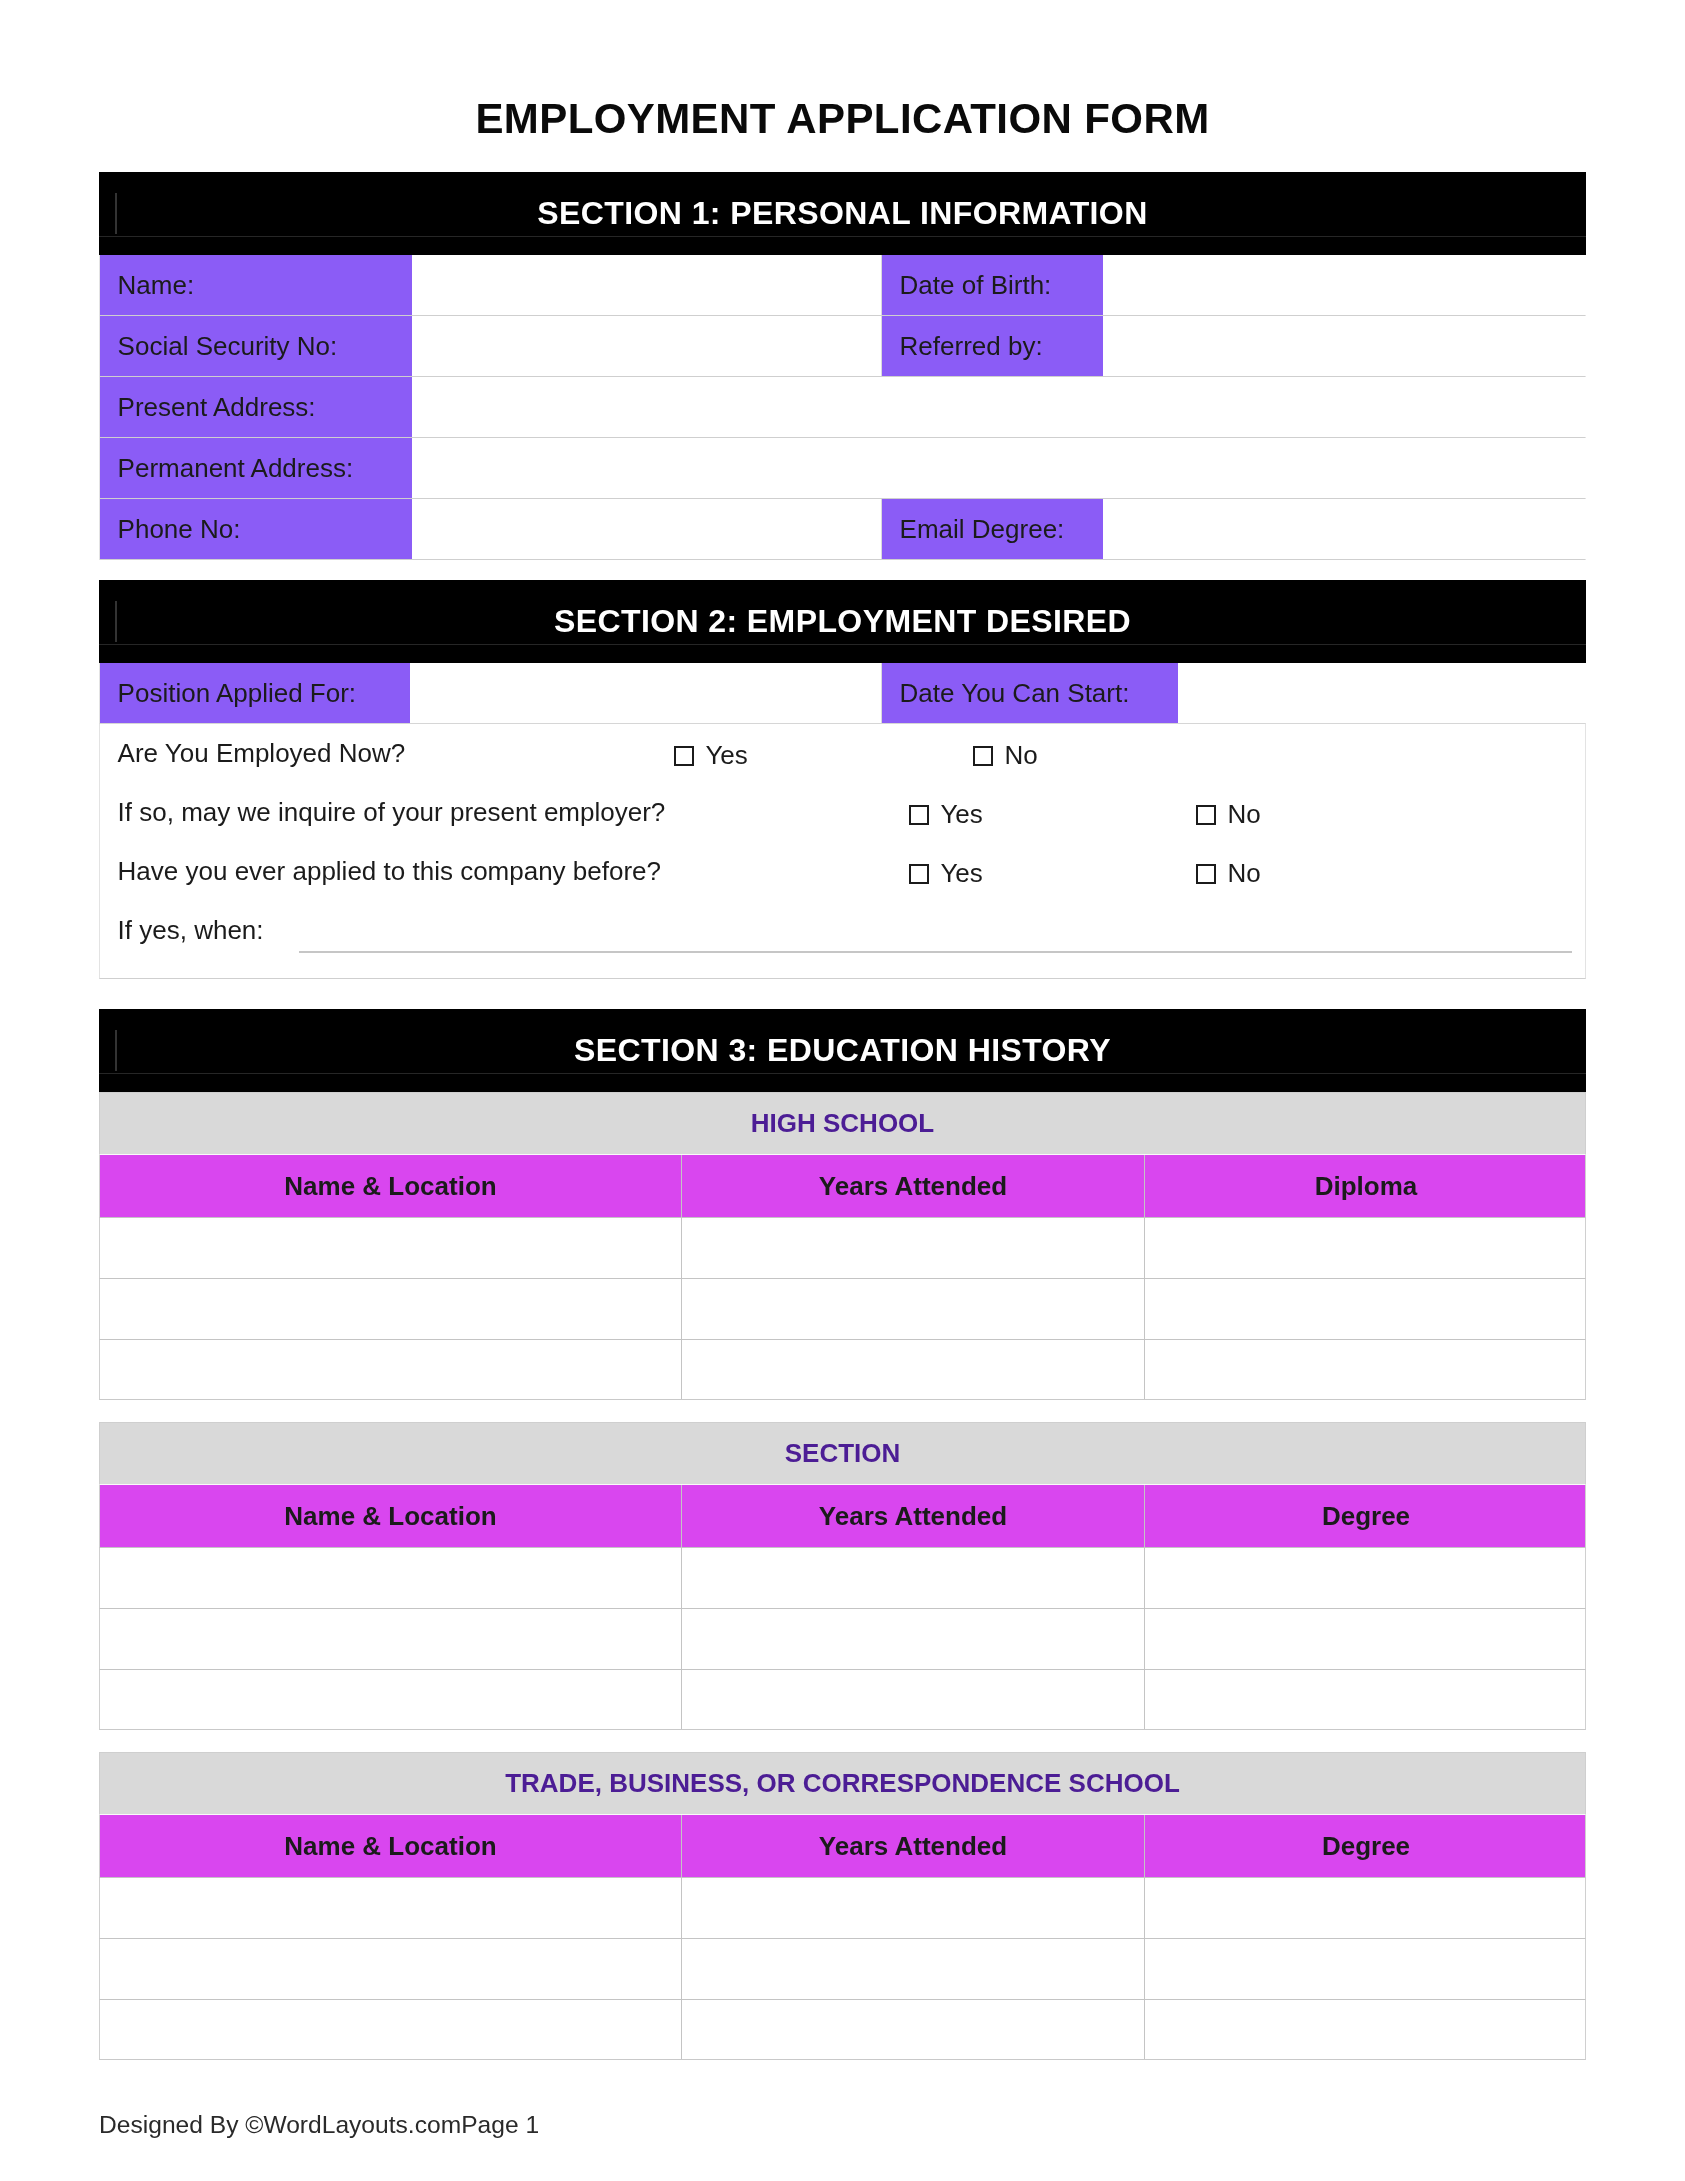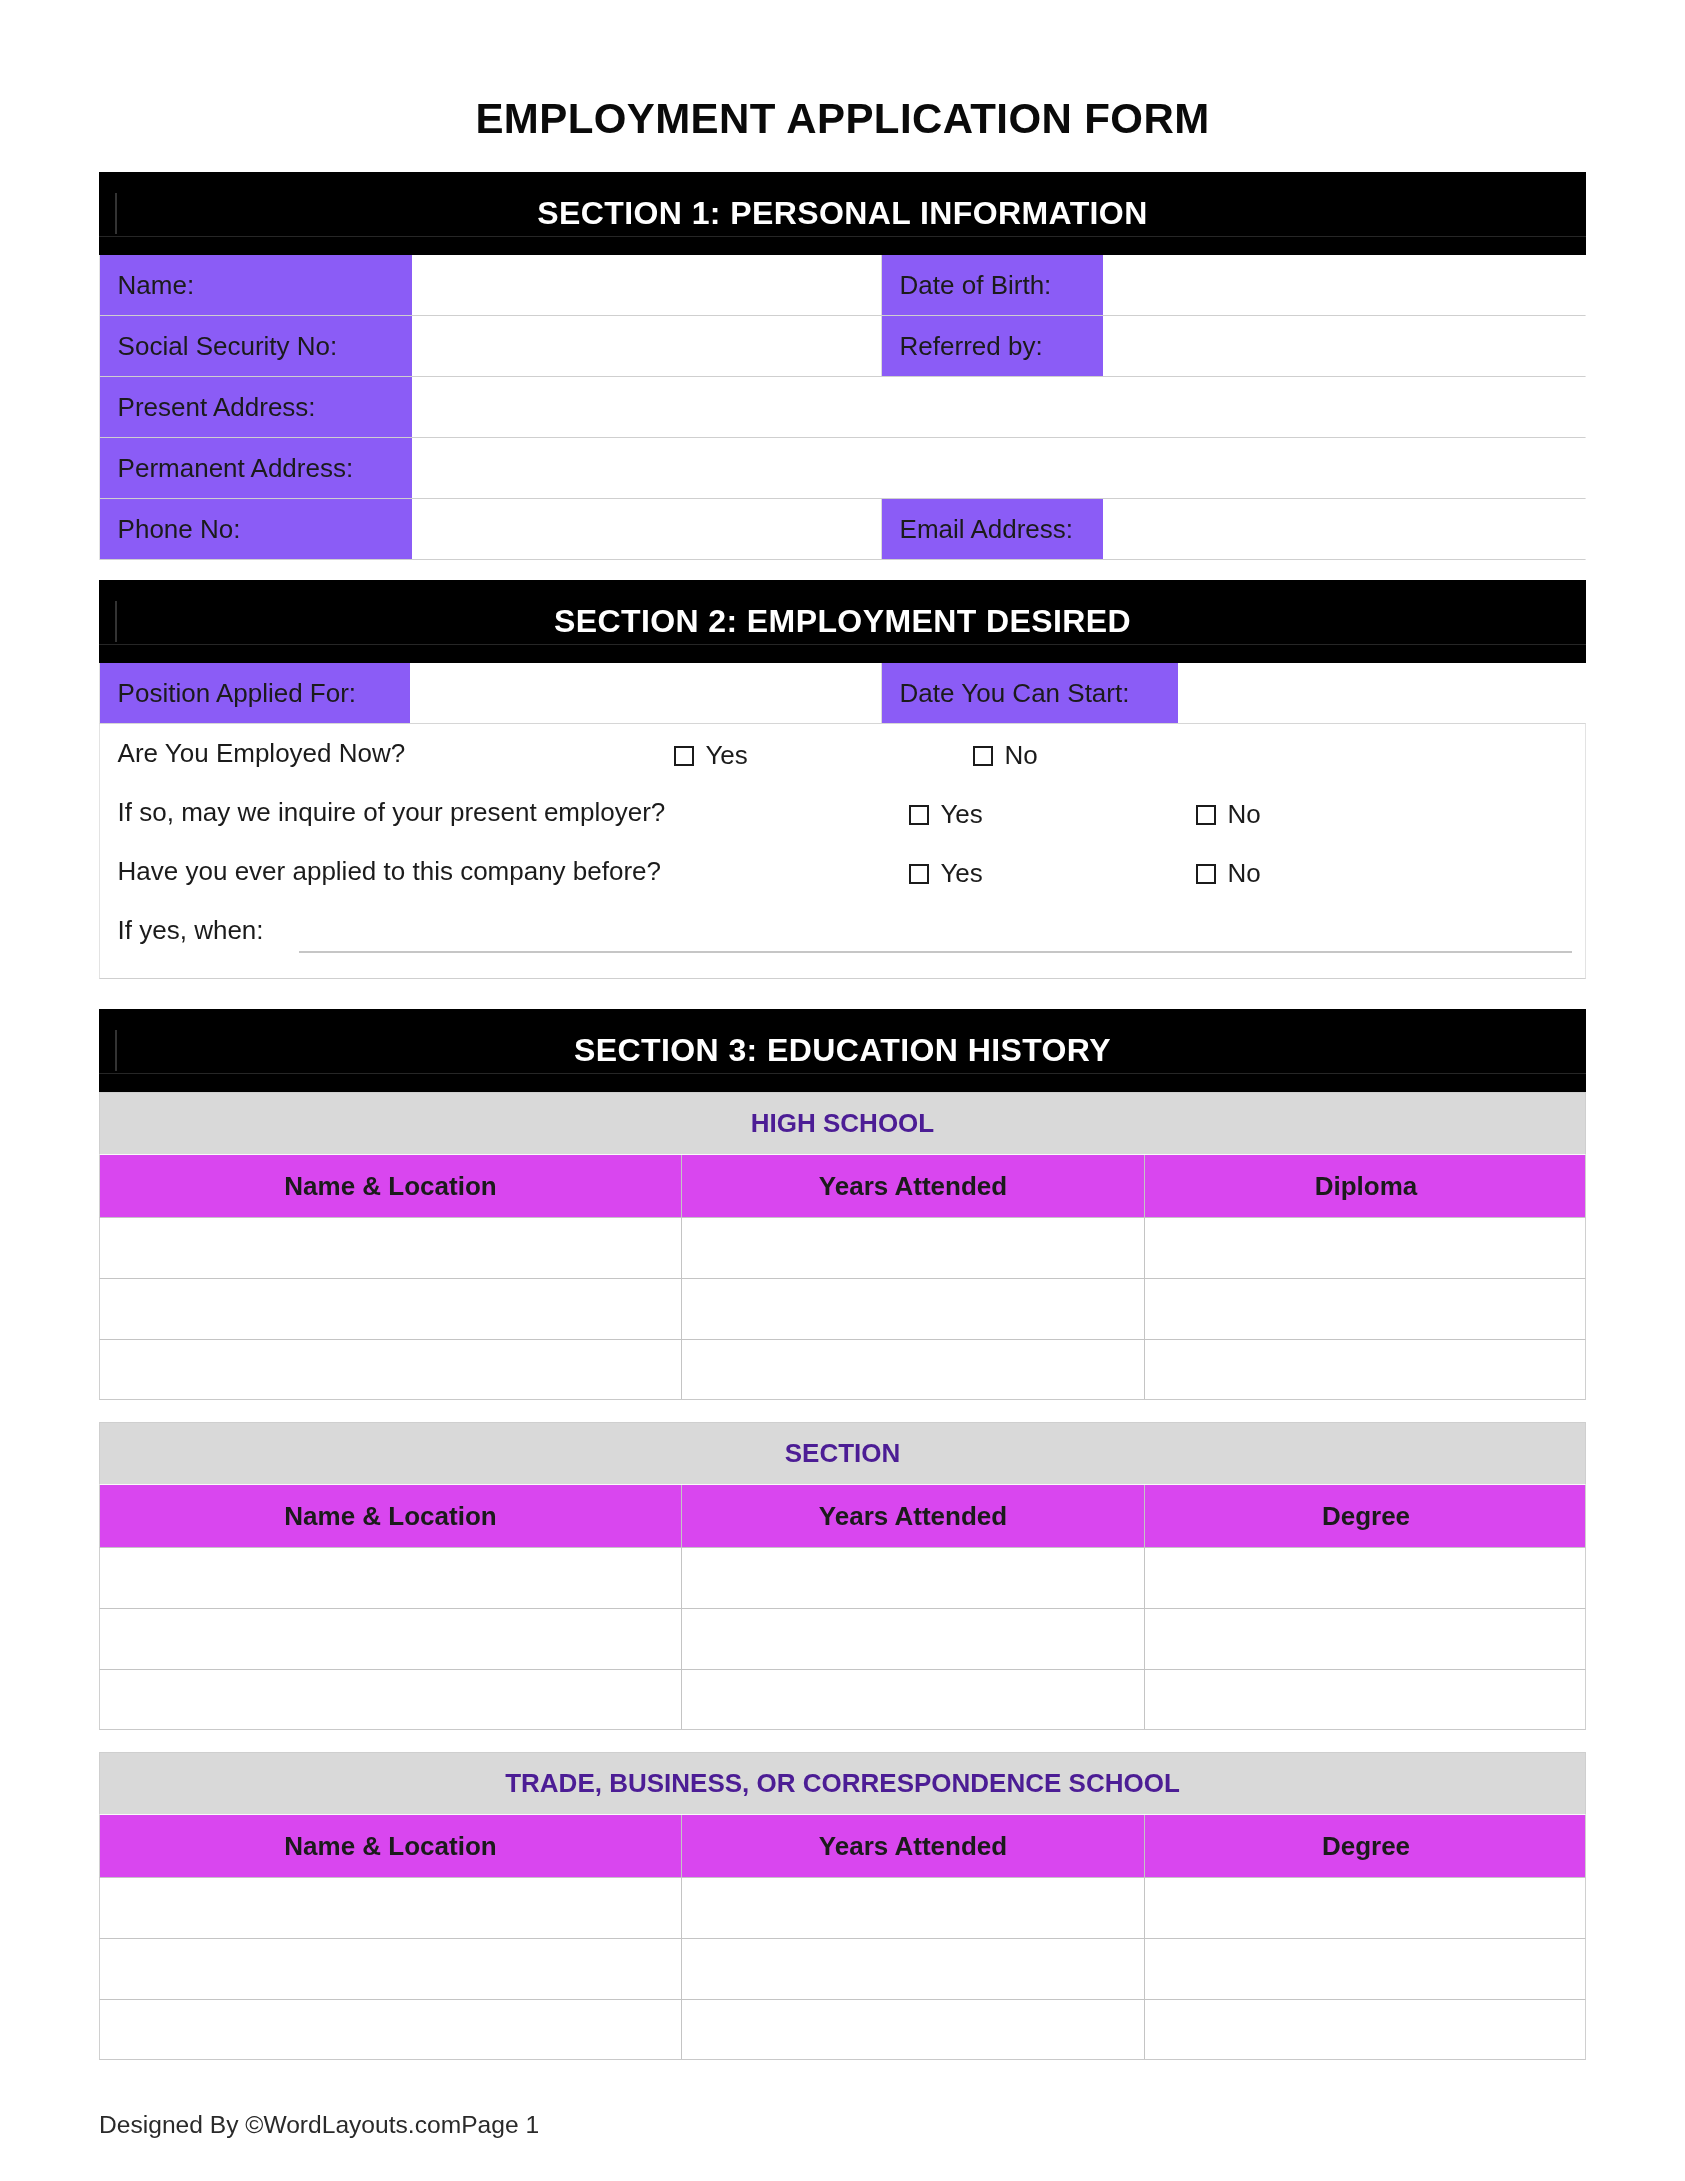--- a/index.html
+++ b/index.html
@@ -214,21 +214,21 @@
         <div class="lbl">Present Address:</div>
         <div class="val"></div>
       </div>
       <div class="s1-row cols2">
         <div class="lbl">Permanent Address:</div>
         <div class="val"></div>
       </div>
       <div class="s1-row cols4">
         <div class="lbl">Phone No:</div>
         <div class="val"></div>
-        <div class="lbl right-col">Email Address:</div>
+        <div class="lbl right-col">Email Degree:</div>
         <div class="val"></div>
       </div>
     </div>
 
     <div class="bar bar-s2">
       <span>SECTION 2: EMPLOYMENT DESIRED</span>
     </div>
     <div class="s2-row1">
       <div class="lbl">Position Applied For:</div>
       <div class="val"></div>

